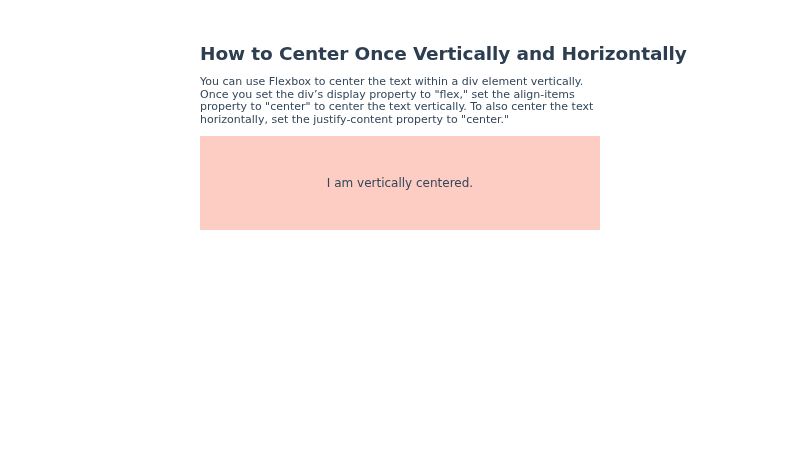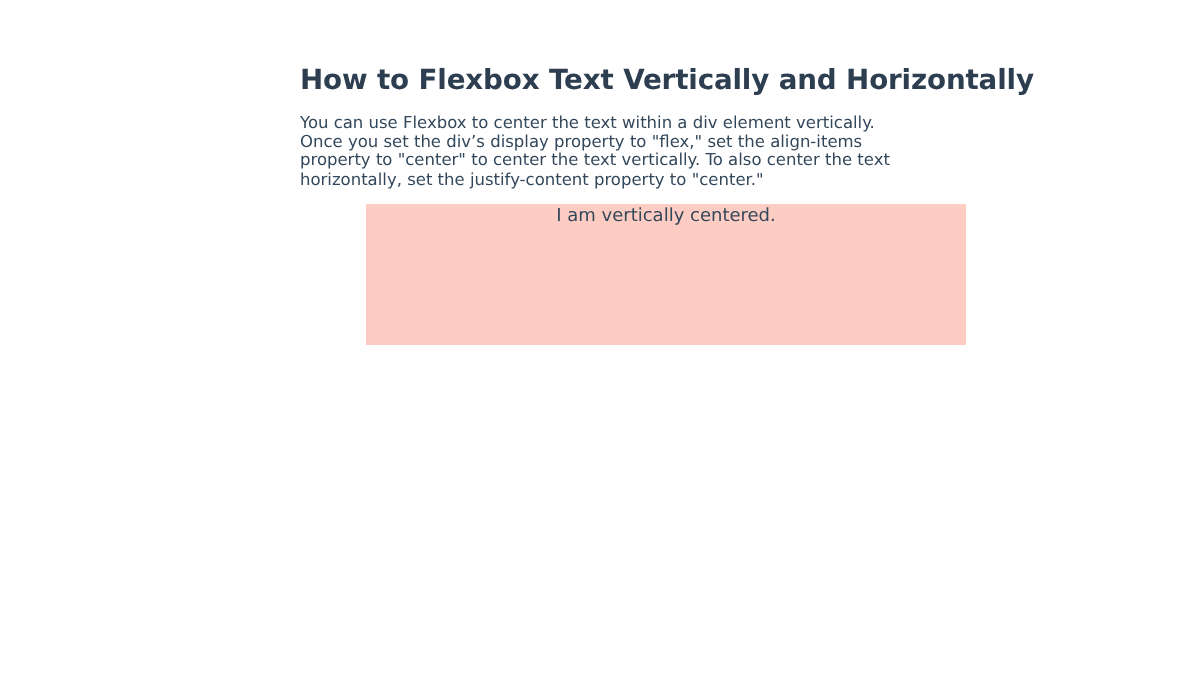--- a/index.html
+++ b/index.html
@@ -35,30 +35,30 @@
       line-height: 12.5px;
       color: #33475b;
       width: 400px;
     }
     .demo-box {
       margin-top: 10px;
       width: 400px;
       height: 94px;
       background: #fdccc2;
       display: flex;
+      align-items: center;
       justify-content: center;
-      margin-left: 44px;
     }
     .demo-text {
       font-size: 12px;
       color: #33475b;
     }
   </style>
 </head>
 <body>
 
 <div class="content">
-  <h1 class="title">How to Flexbox Text Vertically and Horizontally</h1>
+  <h1 class="title">How to Center Once Vertically and Horizontally</h1>
   <p class="desc">You can use Flexbox to center the text within a div element vertically. Once you set the div’s display property to "flex," set the align-items property to "center" to center the text vertically. To also center the text horizontally, set the justify-content property to "center."</p>
   <div class="demo-box">
     <span class="demo-text">I am vertically centered.</span>
   </div>
 </div>
 
 </body></html>

